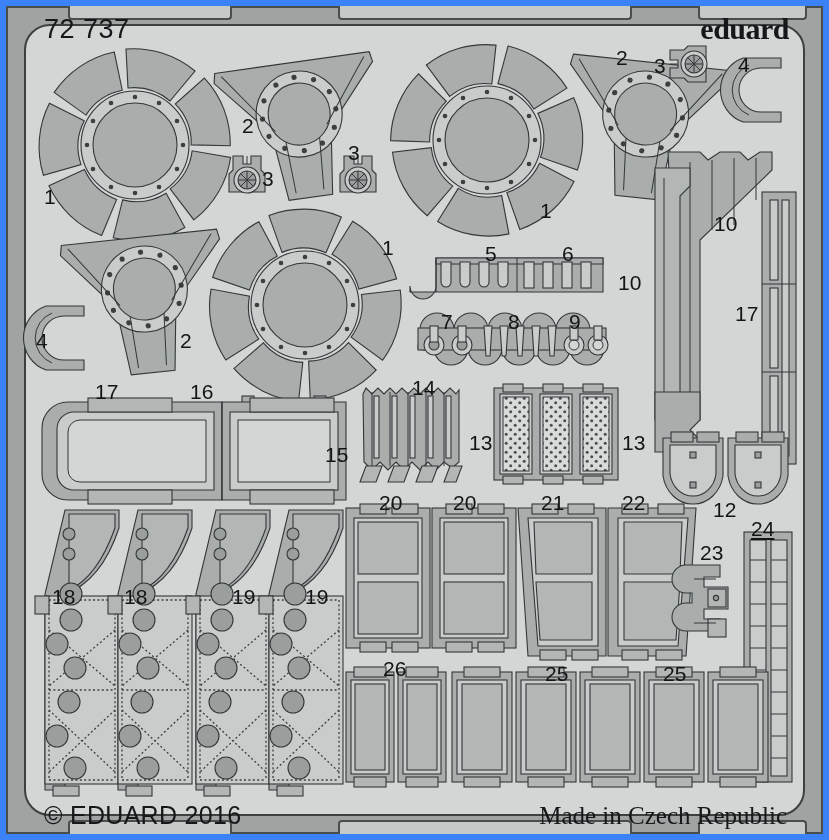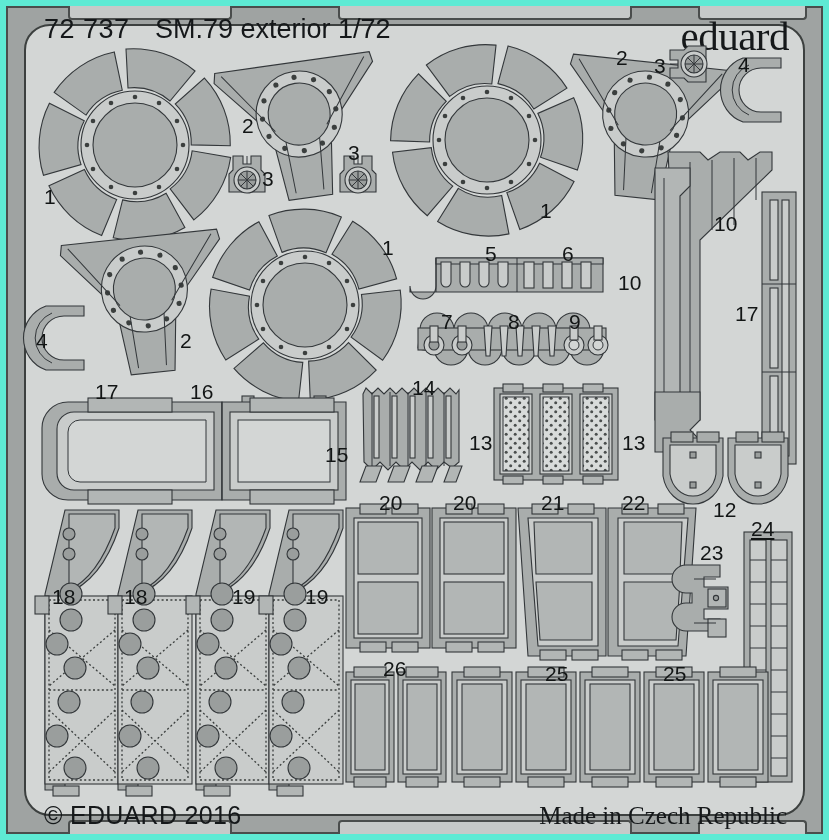--- a/index.html
+++ b/index.html
@@ -2,21 +2,21 @@
 <html><head>
 <meta charset="utf-8">
 <title>Eduard 72737 SM.79 exterior</title>
 <style>
   html,body{margin:0;padding:0;background:#b9bcbb;}
   body{font-family:"Liberation Sans",sans-serif;}
 
   #sheet{
     position:relative;
     width:829px;height:840px;
-    background:#5eead4;
+    background:#3b82f6;
     overflow:hidden;
   }
 
   
   #frame-outer{
     position:absolute;left:6px;top:6px;right:6px;bottom:6px;
     background:#9fa3a2;
     border:2px solid #4a4d4c;
   }
   #frame-inner{
@@ -30,21 +30,21 @@
   .tab-top{height:12px;top:-2px;border-top:none;border-radius:0 0 4px 4px;}
   .tab-bot{height:12px;bottom:-2px;border-bottom:none;border-radius:4px 4px 0 0;}
 
   
   .hdr{
     position:absolute;color:#15181a;white-space:nowrap;
     font-family:"Liberation Sans",sans-serif;
   }
   #kit-number{left:44px;top:14px;font-size:27px;font-weight:400;letter-spacing:.5px;}
   #kit-title{left:155px;top:14px;font-size:27px;font-weight:400;}
-  #brand-logo{right:40px;top:12px;font-size:41px;font-weight:normal;font-family:"Liberation Serif",serif;letter-spacing:-.5px;}
+  #brand-logo{right:40px;top:12px;font-size:30px;font-weight:bold;font-family:"Liberation Serif",serif;letter-spacing:-.5px;}
   #copyright{left:44px;bottom:10px;font-size:25px;font-weight:400;letter-spacing:.3px;}
   #origin{right:42px;bottom:10px;font-size:25px;font-family:"Liberation Serif",serif;}
 
   
   .pn{
     position:absolute;color:#121515;font-size:21px;
     font-family:"Liberation Sans",sans-serif;line-height:1;
     user-select:none;
   }
   .fill{fill:#a9adac;stroke:#33373a;stroke-width:1.1;}
@@ -68,21 +68,20 @@
     <div class="tab tab-top" style="left:690px;width:105px;"></div>
 
     <div class="tab tab-bot" style="left:60px;width:160px;"></div>
     <div class="tab tab-bot" style="left:330px;width:290px;"></div>
     <div class="tab tab-bot" style="left:690px;width:105px;"></div>
 
     <div id="frame-inner"></div>
   </div>
 
   <div class="hdr" id="kit-number">72 737</div>
-  <div class="hdr" id="kit-title">SM.79 exterior  1/72</div>
   <div class="hdr" id="brand-logo">eduard</div>
   <div class="hdr" id="copyright">© EDUARD 2016</div>
   <div class="hdr" id="origin">Made in Czech Republic</div>
 
   <svg width="829" height="840" viewBox="0 0 829 840" style="position:absolute;left:0;top:0;pointer-events:none;">
 
     <defs>
 
       <pattern id="mesh" width="9" height="9" patternUnits="userSpaceOnUse">
         <rect width="9" height="9" fill="#d8dbda"></rect>

